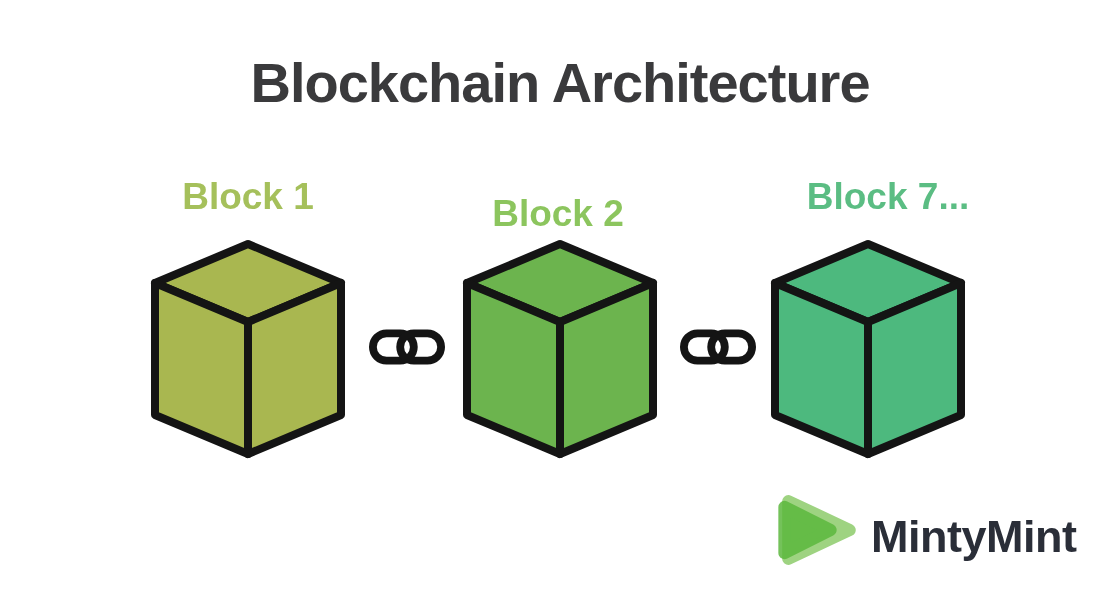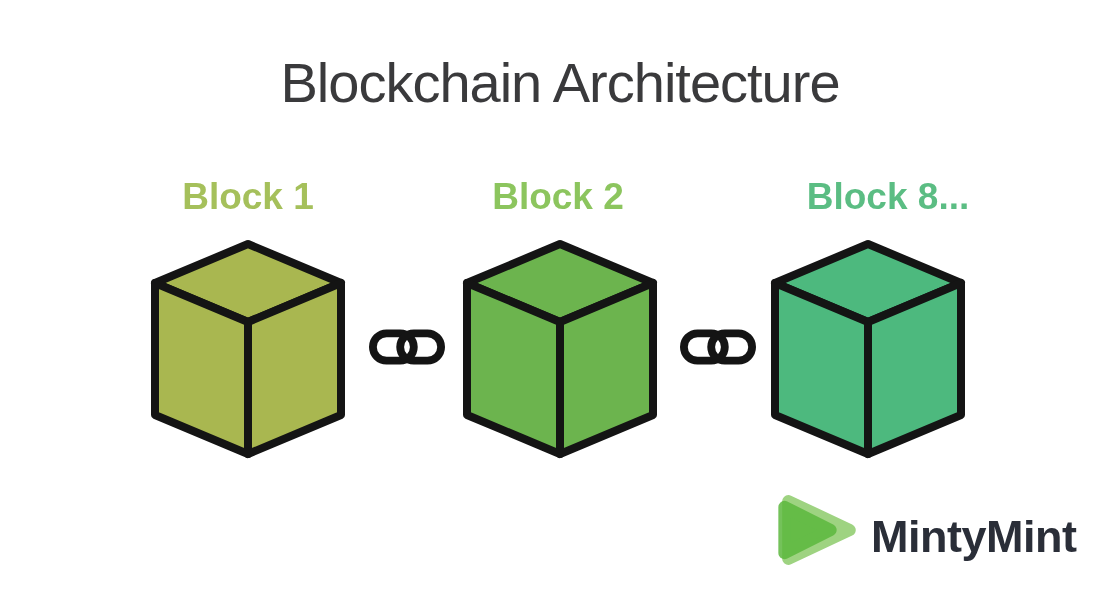--- a/index.html
+++ b/index.html
@@ -4,30 +4,30 @@
 <style>
   html,body{margin:0;padding:0;}
   body{
     width:1120px;height:596px;position:relative;overflow:hidden;
     background:#ffffff;
     font-family:"Liberation Sans", sans-serif;
   }
   .title{
     position:absolute;top:50px;left:0;width:1120px;
     text-align:center;
-    font-size:56px;font-weight:400;letter-spacing:-1px;
+    font-size:56px;font-weight:700;letter-spacing:-1px;
     color:#3a3a3c;
   }
   .block-label{
     position:absolute;top:176px;width:300px;
     text-align:center;
     font-size:37px;font-weight:700;
   }
   .label-1{left:98px;}
-  .label-2{left:408px;}
+  .label-2{left:408px;margin-top:17px;}
   .label-3{left:738px;}
   .cube{position:absolute;top:240px;width:194px;height:218px;overflow:visible;}
   .cube-1{left:151px;}
   .cube-2{left:463px;}
   .cube-3{left:771px;}
   .cube polygon{stroke:#141414;stroke-width:8;stroke-linejoin:round;}
   .chain{position:absolute;top:329px;width:76px;height:36px;overflow:visible;}
   .chain-1{left:369px;}
   .chain-2{left:680px;}
   .chain rect{fill:none;stroke:#141414;stroke-width:8;}
@@ -39,21 +39,21 @@
     font-size:45px;font-weight:700;letter-spacing:-0.5px;
   }
 </style>
 </head>
 <body>
 
 <div class="title" style="color: rgb(58, 58, 60);">Blockchain Architecture</div>
 
 <div class="block-label label-1" style="color: rgb(165, 192, 91);">Block 1</div>
 <div class="block-label label-2" style="color: rgb(140, 197, 94);">Block 2</div>
-<div class="block-label label-3" style="color: rgb(91, 189, 131);">Block 8...</div>
+<div class="block-label label-3" style="color: rgb(91, 189, 131);">Block 7...</div>
 
 <svg class="cube cube-1" viewBox="0 0 194 218">
   <polygon points="97,4 190,43 97,82 4,43" fill="#a9b750"></polygon>
   <polygon points="4,43 97,82 97,214 4,175" fill="#a9b750"></polygon>
   <polygon points="97,82 190,43 190,175 97,214" fill="#a9b750"></polygon>
 </svg>
 
 <svg class="chain chain-1" viewBox="0 0 78 36">
   <rect x="4" y="4" width="42" height="28" rx="14" stroke="#141414"></rect>
   <rect x="32" y="4" width="42" height="28" rx="14" stroke="#141414"></rect>

